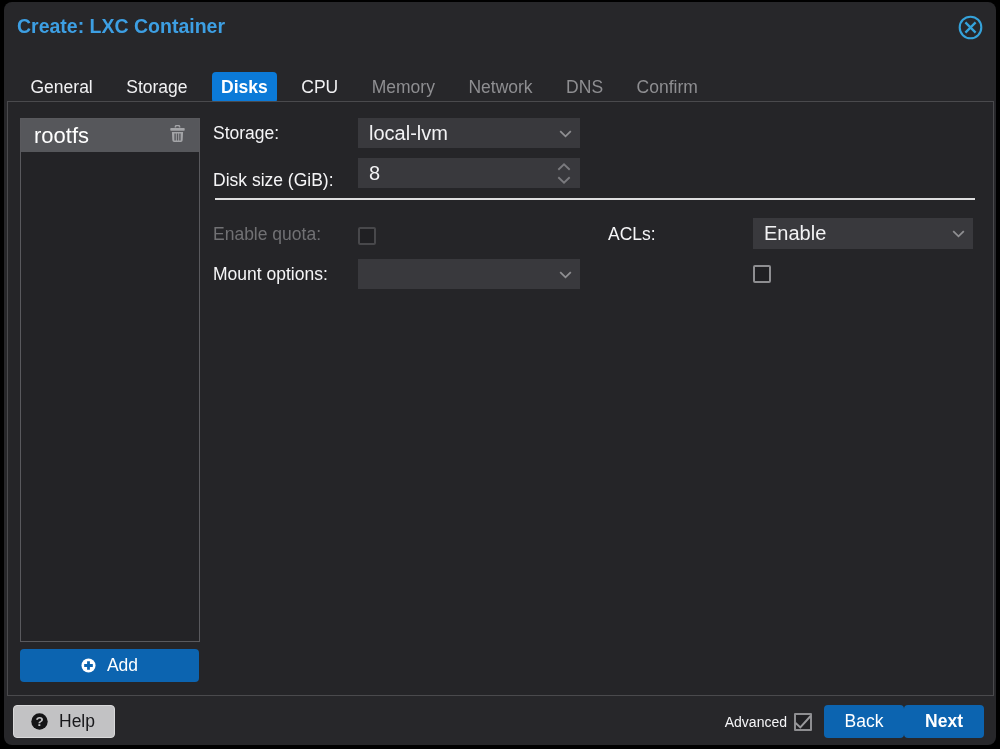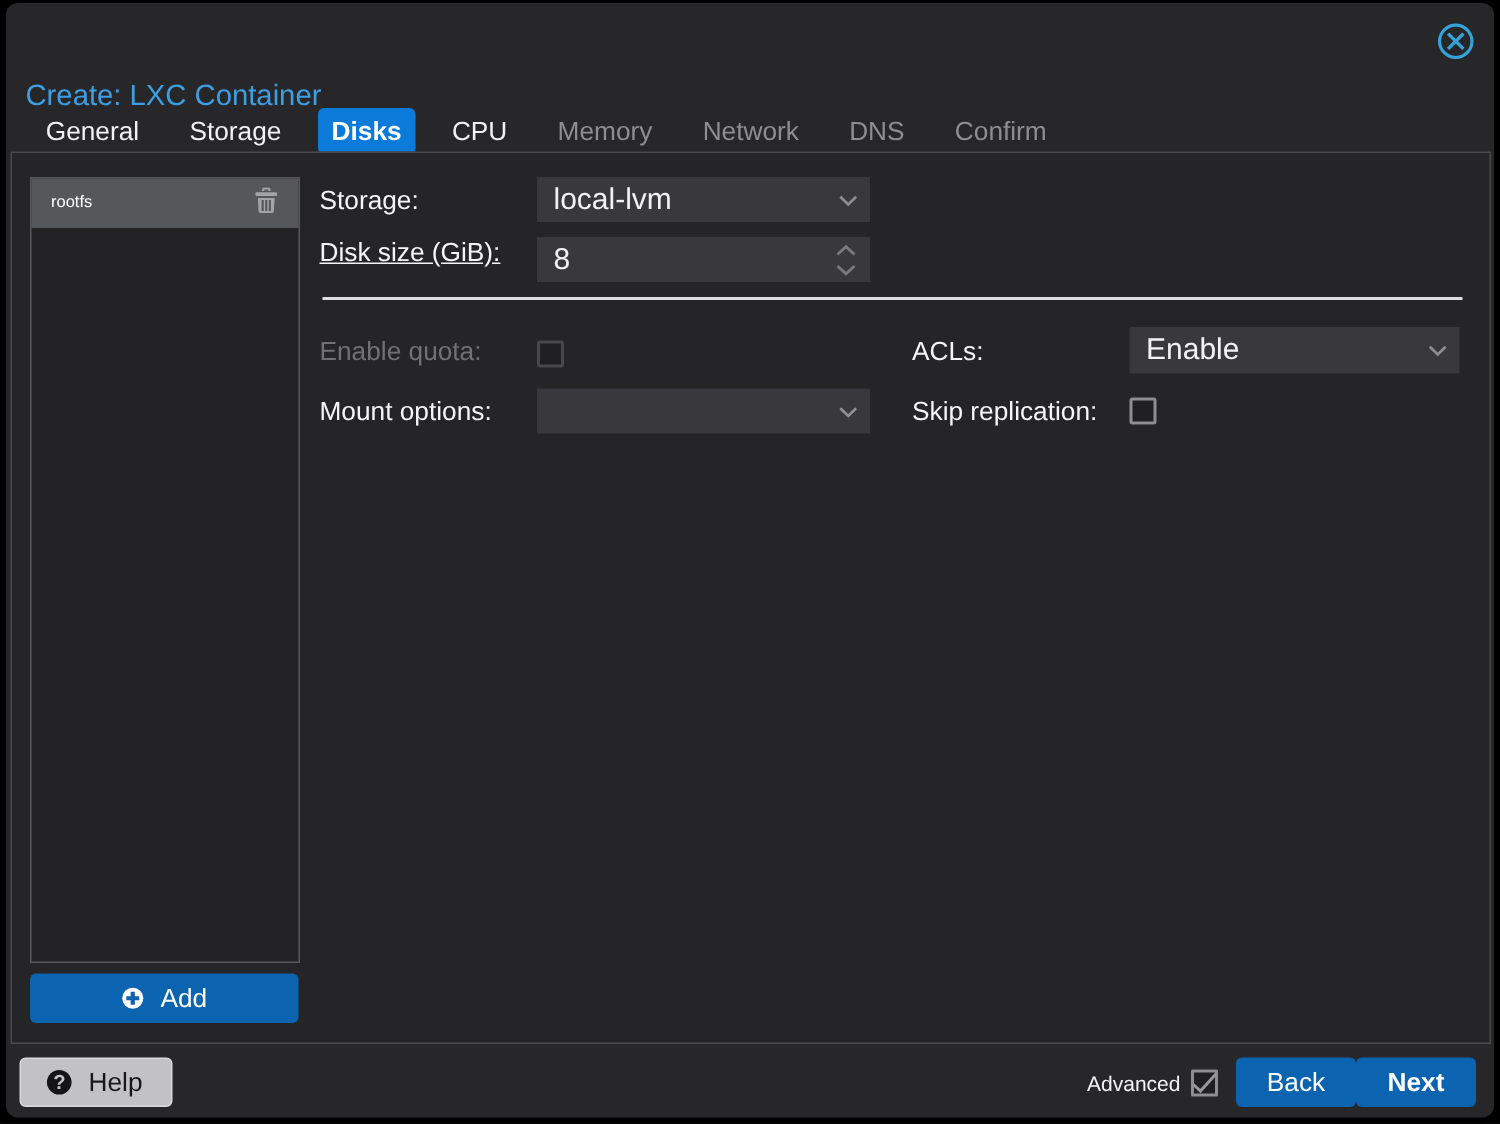--- a/index.html
+++ b/index.html
@@ -2,38 +2,38 @@
 <html style="--win-bg: #27272a; --body-bg: #252528; --panel-border: #4a4a4d; --list-bg: #232326; --list-border: #59595d; --sel-bg: #56575b; --field-bg: #39393d; --field-text: #f2f2f4; --label: #f5f5f7; --disabled-label: #717174; --disabled-tab: #8e8e91; --sep: #dededf; --title-blue: #3d9fe3; --tab-blue: #0b7ad8; --btn-blue: #0c64b0; --help-bg: #c2c2c4; --help-border: #d9d9da; --help-text: #18181b; --close-blue: #35a2da; --chevron: #8f8f92; --spin-chevron: #7a7a7e; --trash: #a3a4a7; --cb-border: #8e8e91; --cb-border-dis: #48484b; --cb-bg: #202023; --check: #98989b;"><head>
 <meta charset="utf-8">
 <style>
   * { margin:0; padding:0; box-sizing:border-box; }
   html,body { width:1000px; height:749px; background:#000; overflow:hidden;
     font-family:"Liberation Sans", sans-serif; }
   .window { position:absolute; left:4px; top:2px; width:992px; height:743px;
     background:var(--win-bg); border-radius:8px;
     box-shadow:0 2px 16px rgba(0,0,0,0.75); }
   .window-title { position:absolute; left:13px; top:12px; height:24px; line-height:24px;
-    font-size:19.5px; font-weight:normal; color:var(--title-blue);margin-top:38px; }
+    font-size:19.5px; font-weight:bold; color:var(--title-blue); }
   .close-btn { position:absolute; left:954px; top:13px; width:25px; height:25px; cursor:pointer; }
 
   
   .tabbar { position:absolute; left:17.5px; top:70px; height:31px; display:flex; }
   .tab { height:31px; line-height:31px; padding:0 9px; margin-right:15.5px; border-radius:4px;
     font-size:17.5px; color:#f1f1f3; white-space:nowrap; }
   .tab.active { background:var(--tab-blue); color:#fff; font-weight:bold; }
   .tab.disabled { color:var(--disabled-tab); }
 
   
   .body-panel { position:absolute; left:3px; top:99px; width:987px; height:595px;
     background:var(--body-bg); border:1px solid var(--panel-border); }
 
   .disk-list { position:absolute; left:12px; top:16px; width:180px; height:524px;
     background:var(--list-bg); border:1px solid var(--list-border); }
   .disk-item { height:33px; line-height:33px; background:var(--sel-bg); color:#fff;
-    font-size:11px; padding-left:13px; position:relative; }
+    font-size:22px; padding-left:13px; position:relative; }
   .disk-item .trash { position:absolute; right:14px; top:6px; width:15px; height:18px; }
 
   .add-btn { position:absolute; left:12px; top:547px; width:179px; height:33px;
     background:var(--btn-blue); border-radius:4px; color:#fff; font-size:17.5px;
     display:flex; align-items:center; justify-content:center; cursor:pointer; }
   .add-btn svg { margin-right:11px; }
 
   
   .form-label { position:absolute; font-size:17.5px; color:var(--label); height:30px; line-height:30px; }
   .form-label.disabled { color:var(--disabled-label); }
@@ -110,21 +110,21 @@
     </div>
 
     <div class="form-label" style="left:205px; top:16px;">Storage:</div>
     <div class="field" style="left:350px; top:16px; width:222px;">
       <span class="val">local-lvm</span>
       <svg class="chev" width="13" height="8" viewBox="0 0 13 8">
         <path d="M1.2 1.2 L6.5 6.3 L11.8 1.2" fill="none" stroke="var(--chevron)" stroke-width="1.8"></path>
       </svg>
     </div>
 
-    <div class="form-label" style="left:205px; top:51px;text-decoration:underline;">Disk size (GiB):</div>
+    <div class="form-label" style="left:205px; top:63px;">Disk size (GiB):</div>
     <div class="field" style="left:350px; top:56px; width:222px;">
       <span class="val">8</span>
       <svg class="spin" width="14" height="21" viewBox="0 0 14 21">
         <path d="M1.3 6.7 L7 1.4 L12.7 6.7" fill="none" stroke="var(--spin-chevron)" stroke-width="1.9"></path>
         <path d="M1.3 14.3 L7 19.6 L12.7 14.3" fill="none" stroke="var(--spin-chevron)" stroke-width="1.9"></path>
       </svg>
     </div>
 
     <div class="sep-line"></div>
 
@@ -140,21 +140,20 @@
     </div>
 
     <div class="form-label" style="left:205px; top:157px;">Mount options:</div>
     <div class="field" style="left:350px; top:157px; width:222px;">
       <span class="val"></span>
       <svg class="chev" width="13" height="8" viewBox="0 0 13 8">
         <path d="M1.2 1.2 L6.5 6.3 L11.8 1.2" fill="none" stroke="var(--chevron)" stroke-width="1.8"></path>
       </svg>
     </div>
 
-    <div class="form-label" style="left:600px; top:157px;">Skip replication:</div>
     <div class="checkbox" style="left:745px; top:163px;"></div>
 
   </div>
 
   <div class="footer">
     <div class="help-btn">
       <svg width="17" height="17" viewBox="0 0 17 17">
         <circle cx="8.5" cy="8.5" r="8.2" fill="#141416"></circle>
         <text x="8.7" y="13.1" text-anchor="middle" font-size="13.5" font-weight="bold" fill="#c2c2c4" font-family="Liberation Sans, sans-serif">?</text>
       </svg>

